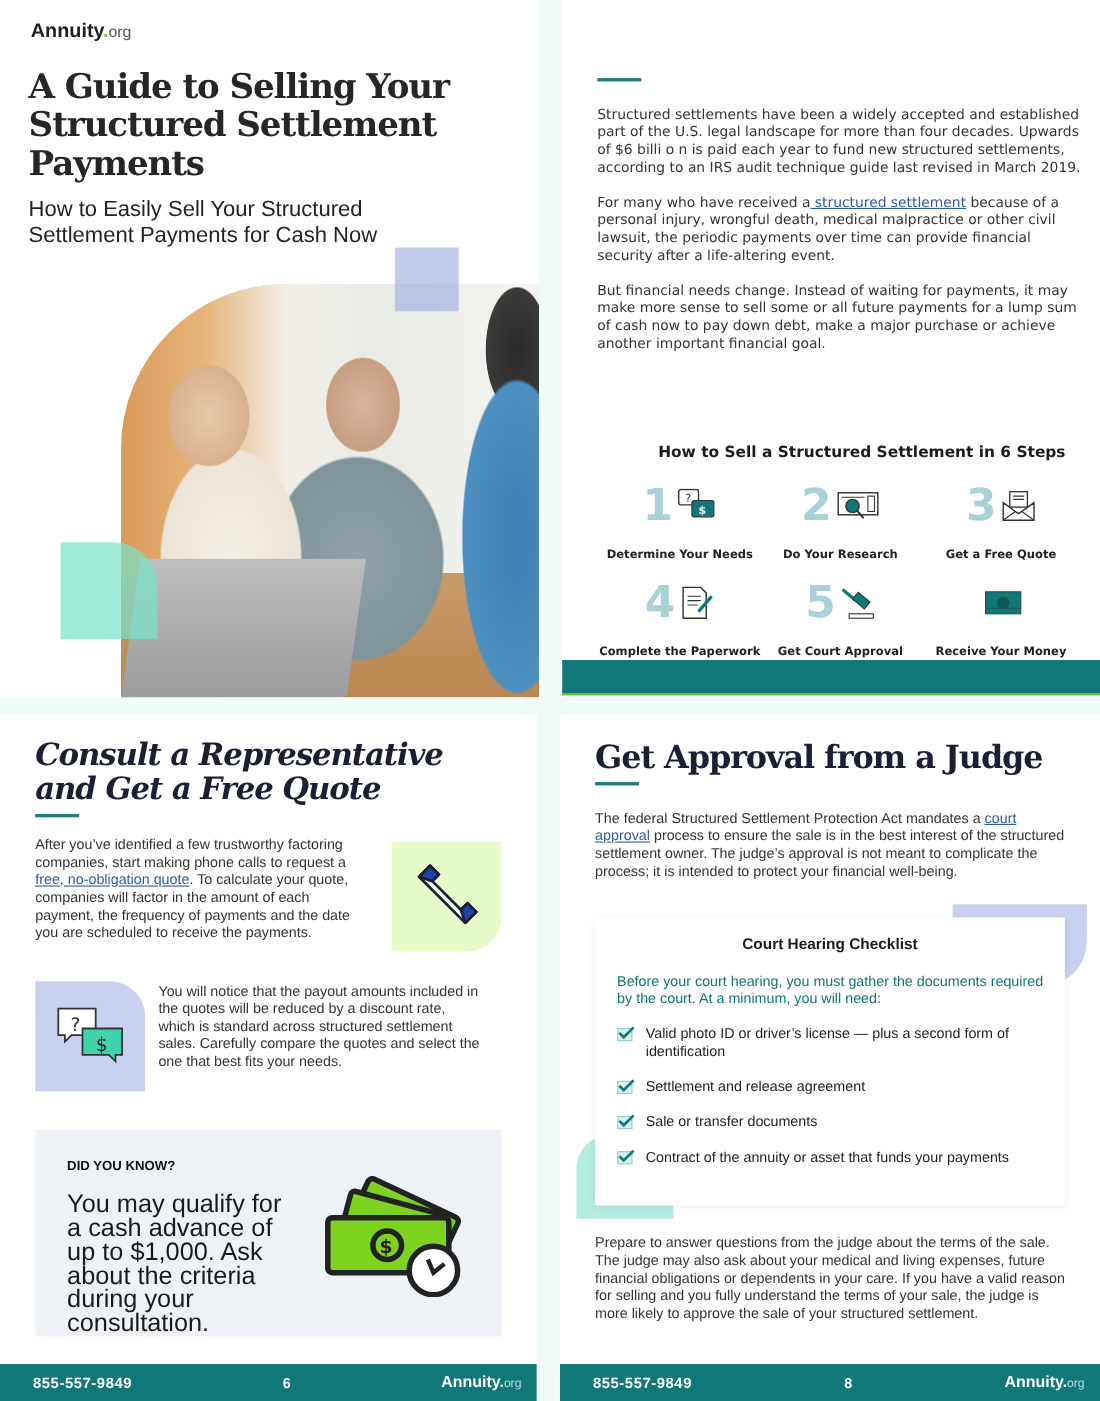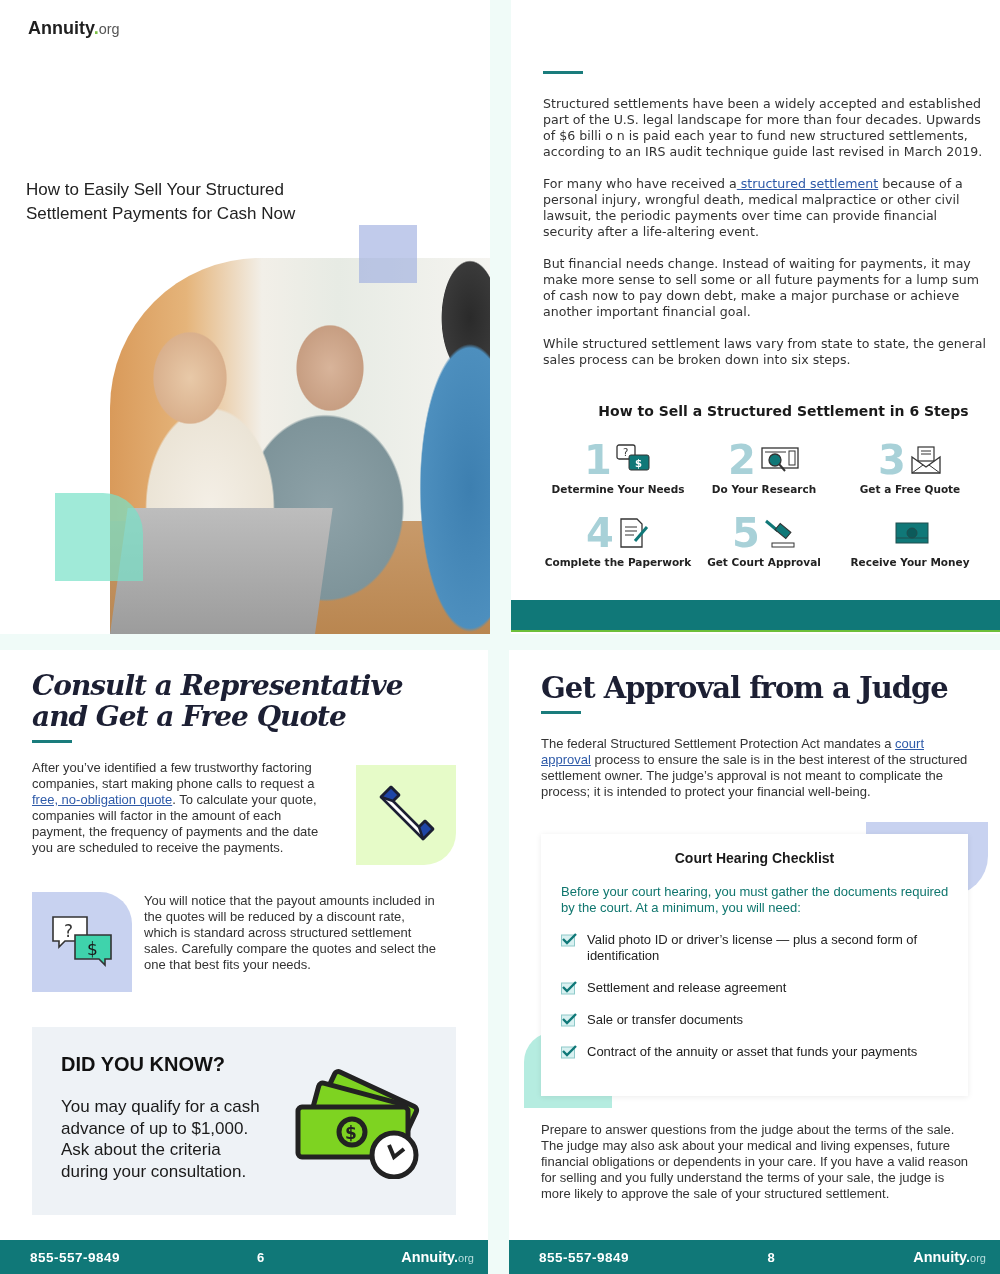--- a/index.html
+++ b/index.html
@@ -13,21 +13,21 @@
 
   .serif-head { font-family: "DejaVu Serif", serif; font-weight: bold; letter-spacing: -1px; color: #1c1f33; }
   .accent-line { width: 40px; height: 3px; background: #1a7c7c; position: absolute; }
 
   
   .logo { position: absolute; font-family: "Liberation Sans", sans-serif; font-weight: bold; color: #1f1f1f; }
   .logo .org { font-weight: normal; color: #555; font-size: 0.8em; }
   .logo .dot { color: #7ac142; }
   #p1 .logo { left: 28px; top: 18px; font-size: 18px; }
   #p1 .title { position: absolute; left: 26px; top: 62px; width: 400px; font-size: 31px; line-height: 35px; color: #262626; }
-  #p1 .subtitle { position: absolute; left: 26px; top: 178px; width: 340px; font-size: 17px; line-height: 24px; color: #222; font-family: "Liberation Sans", sans-serif; }
+  #p1 .subtitle { position: absolute; left: 26px; top: 178px; width: 340px; font-size: 20px; line-height: 24px; color: #222; font-family: "Liberation Sans", sans-serif; }
   .photo { position: absolute; left: 110px; top: 258px; width: 380px; height: 376px; border-top-left-radius: 150px; overflow: hidden;
     background:
       radial-gradient(ellipse 60px 75px at 80px 120px, #e8c9a8 0%, #d9b08d 60%, transparent 62%),
       radial-gradient(ellipse 55px 70px at 220px 110px, #d8b49a 0%, #c79e82 60%, transparent 62%),
       radial-gradient(ellipse 90px 140px at 100px 250px, #f4efe6 0%, #ebe4d6 70%, transparent 72%),
       radial-gradient(ellipse 110px 130px at 215px 250px, #8ea2a8 0%, #7e949a 70%, transparent 72%),
       radial-gradient(ellipse 70px 200px at 360px 230px, #3d7fb0 0%, #4d8fbe 70%, transparent 72%),
       radial-gradient(ellipse 40px 80px at 360px 60px, #2a2a2a 0%, #3a3a3a 70%, transparent 72%),
       linear-gradient(180deg, transparent 0%, transparent 70%, #c89a6a 70%, #b98650 100%),
       linear-gradient(90deg, #d99a5a 0%, #e5b47a 20%, #f2efe8 40%, #e7ebe4 60%, #f5f4f0 100%);
@@ -40,34 +40,34 @@
   
   #p2 .accent-line { left: 32px; top: 71px; }
   #p2 .body { position: absolute; left: 32px; top: 96px; width: 445px; font-size: 12.6px; line-height: 16px; color: #333; }
   #p2 .body p { margin-bottom: 16px; }
   a.link { color: #2e5aa8; text-decoration: underline; }
   #p2 .steps-title { position: absolute; left: 0; width: 100%; top: 403px; text-align: center; padding-left: 56px; font-weight: bold; font-size: 14px; color: #1a1a1a; }
   .steps { position: absolute; left: 34px; top: 438px; width: 450px; display: grid; grid-template-columns: 146px 146px 146px; row-gap: 16px; }
   .step { display: flex; flex-direction: column; align-items: center; }
   .step .ico { height: 44px; display: flex; align-items: center; gap: 4px; }
   .step .num { font-size: 40px; font-weight: bold; color: #a8d1d8; line-height: 40px; }
-  .step .lbl { font-size: 10.5px; font-weight: bold; color: #222; margin-top: 1px; white-space: nowrap; }
+  .step .lbl { font-size: 10.5px; font-weight: bold; color: #222; margin-top: 16px; white-space: nowrap; }
   #p2 .band { position: absolute; left: 0; top: 600px; width: 100%; height: 32px; background: #107878; border-bottom: 2px solid #6cbf3a; }
 
   
   #p3 .heading { position: absolute; left: 32px; top: 20px; width: 420px; font-size: 28px; line-height: 31px; font-style: italic; }
   #p3 .accent-line { left: 32px; top: 90px; }
   .poppins { font-family: "Liberation Sans", sans-serif; }
   #p3 .para1 { position: absolute; left: 32px; top: 110px; width: 300px; font-size: 13px; line-height: 16px; color: #333; }
   #p3 .phone-box { position: absolute; left: 356px; top: 115px; width: 100px; height: 100px; background: #e6fbc8; border-bottom-right-radius: 32px; display: flex; align-items: center; justify-content: center; }
   #p3 .chat-box { position: absolute; left: 32px; top: 242px; width: 100px; height: 100px; background: #c8d2f0; border-top-right-radius: 32px; display: flex; align-items: center; justify-content: center; }
   #p3 .para2 { position: absolute; left: 144px; top: 243px; width: 292px; font-size: 13px; line-height: 16px; color: #333; }
   #p3 .dyk { position: absolute; left: 32px; top: 377px; width: 424px; height: 188px; background: #eef2f6; }
-  #p3 .dyk-title { position: absolute; left: 29px; top: 26px; font-weight: bold; font-size: 20px; color: #111; }
-  #p3 .dyk-text { position: absolute; left: 29px; top: 57px; width: 210px; font-size: 17px; line-height: 21.5px; color: #1a1a1a; margin-top: 12px; }
+  #p3 .dyk-title { position: absolute; left: 29px; top: 26px; font-weight: bold; font-size: 12px; color: #111; }
+  #p3 .dyk-text { position: absolute; left: 29px; top: 57px; width: 210px; font-size: 23px; line-height: 21.5px; color: #1a1a1a; }
   #p3 .dyk-icon { position: absolute; left: 262px; top: 42px; }
   .footer { position: absolute; left: 0; bottom: 0; width: 100%; height: 34px; background: #107878; color: #fff; display: flex; align-items: center; justify-content: space-between; padding: 0 14px 0 30px; font-family: "Liberation Sans", sans-serif; }
   .footer .phone { font-weight: bold; font-size: 13.5px; letter-spacing: 0.5px; }
   .footer .pg { font-weight: bold; font-size: 13px; }
   .footer .flogo { font-weight: bold; font-size: 14.5px; }
   .footer .flogo .org { font-weight: normal; font-size: 11px; color: #b9dede; }
 
   
   #p4 .heading { position: absolute; left: 32px; top: 22px; font-size: 29px; line-height: 32px; }
   #p4 .accent-line { left: 32px; top: 61px; }
@@ -82,35 +82,35 @@
   #p4 .checklist li .cb { flex: 0 0 16px; height: 14px; margin-top: 1px; }
   #p4 .para2 { position: absolute; left: 32px; top: 472px; width: 430px; font-size: 13px; line-height: 16px; color: #333; }
 </style>
 </head>
 <body>
 
 <section class="page" id="p1">
   <div class="logo">
     <span>Annuity</span><span class="dot">.</span><span class="org">org</span>
   </div>
+  <h1 class="title serif-head">A Guide to Selling Your Structured Settlement Payments</h1>
   <div class="subtitle">How to Easily Sell Your Structured Settlement Payments for Cash Now</div>
   <div class="photo">
     <div class="laptop"></div>
   </div>
   <div class="deco-sq deco-blue"></div>
   <div class="deco-sq deco-teal"></div>
 </section>
 
 <section class="page" id="p2">
   <div class="accent-line"></div>
   <div class="body">
     <p>Structured settlements have been a widely accepted and established part of the U.S. legal landscape for more than four decades. Upwards of $6 billi o n is paid each year to fund new structured settlements, according to an IRS audit technique guide last revised in March 2019.</p>
     <p><span>For many who have received a</span><a class="link"> structured settlement</a><span> because of a personal injury, wrongful death, medical malpractice or other civil lawsuit, the periodic payments over time can provide financial security after a life-altering event.</span></p>
     <p>But financial needs change.  Instead of waiting for payments, it may make more sense to sell some or all future payments for a lump sum of cash now to pay down debt, make a major purchase or achieve another important financial goal.</p>
-    <p>While structured settlement laws vary from state to state, the general sales process can be broken down into six steps.</p>
   </div>
   <div class="steps-title">How to Sell a Structured Settlement in 6 Steps</div>
   <div class="steps">
     <div class="step">
       <div class="ico">
           <span class="num">1</span>
         <svg width="36" height="32" viewBox="0 0 36 32">
             <rect x="1" y="1" width="18" height="14" rx="2" fill="#fff" stroke="#333" stroke-width="1.3"></rect>
             <text x="7" y="12" font-size="10" fill="#333" font-family="DejaVu Sans">?</text>
             <rect x="13" y="11" width="20" height="15" rx="2" fill="#107878" stroke="#333" stroke-width="1"></rect>

